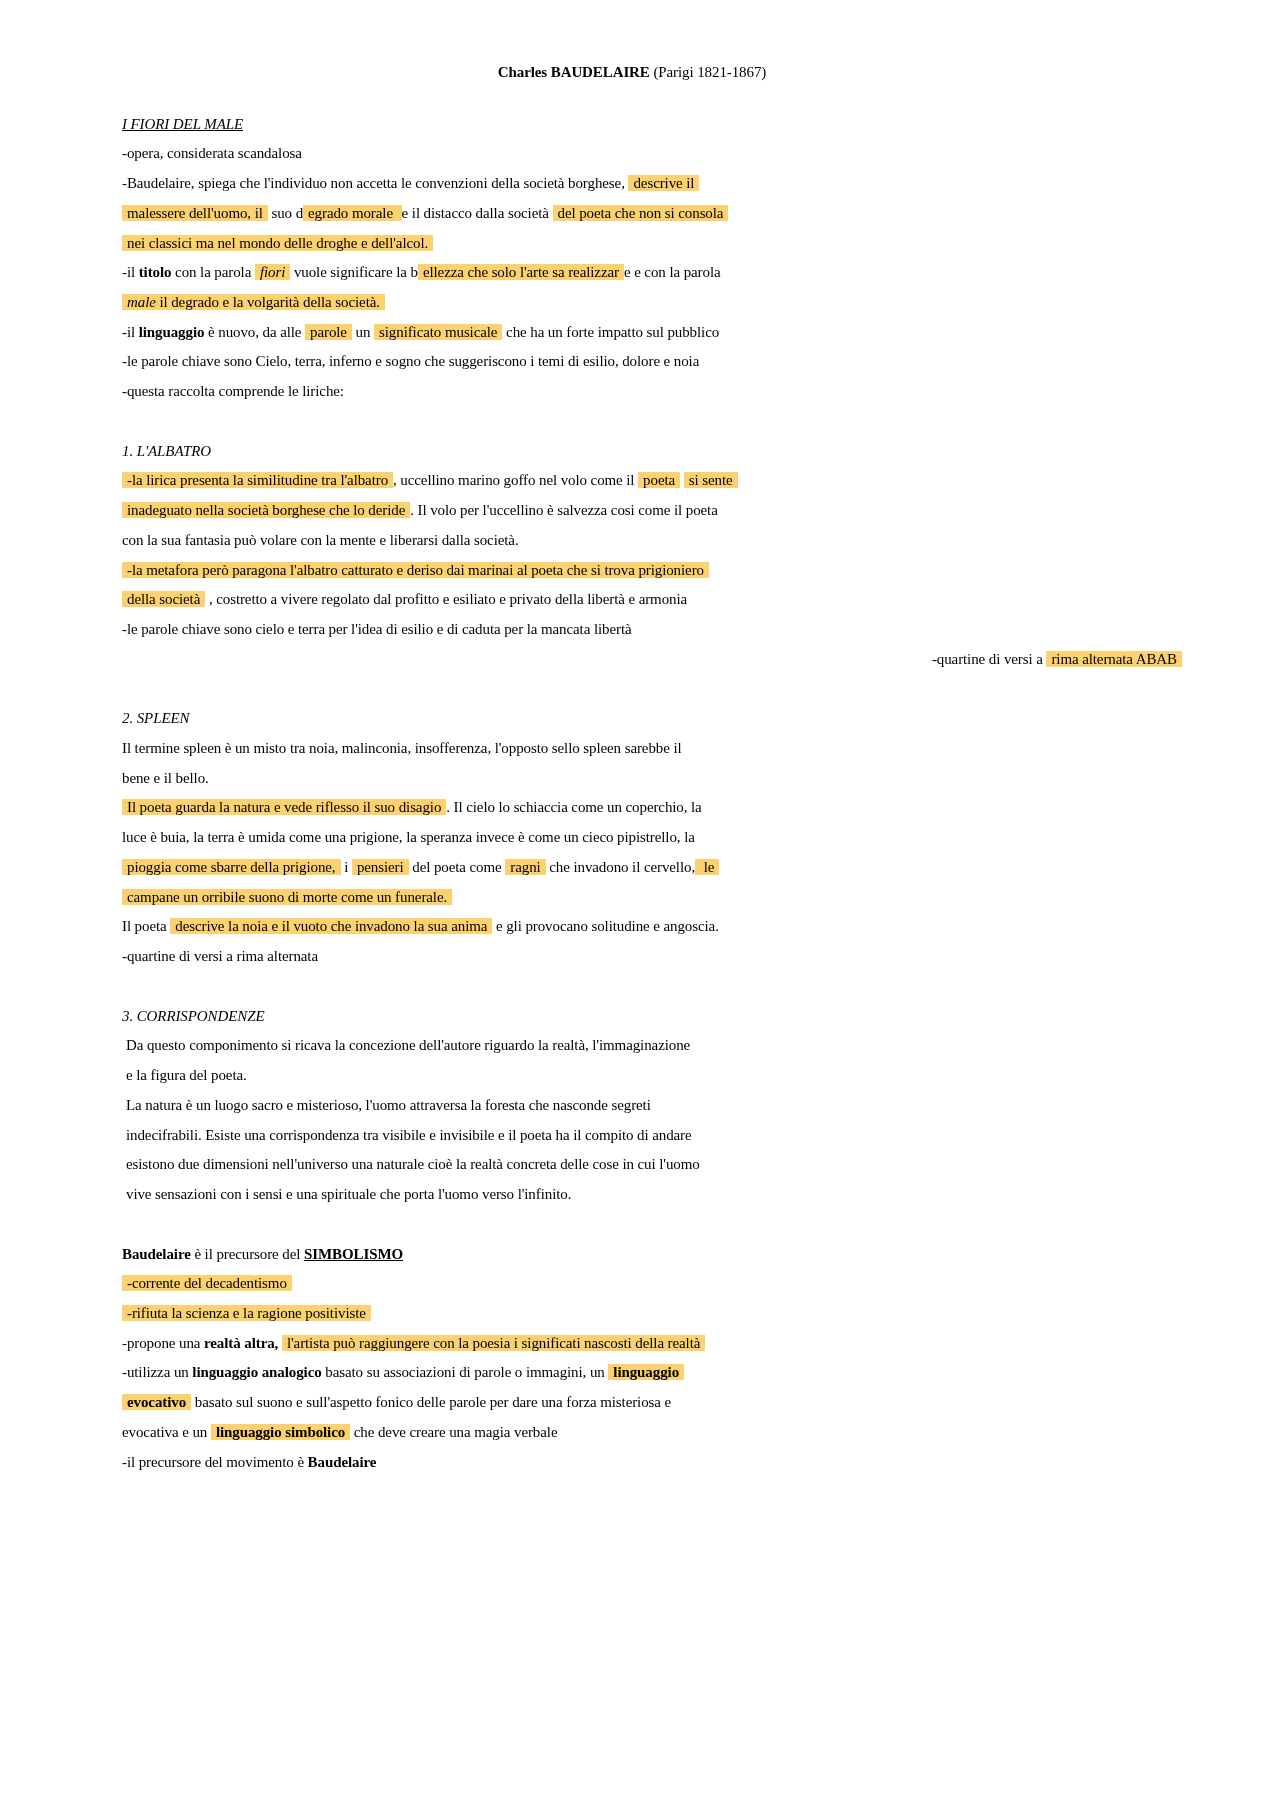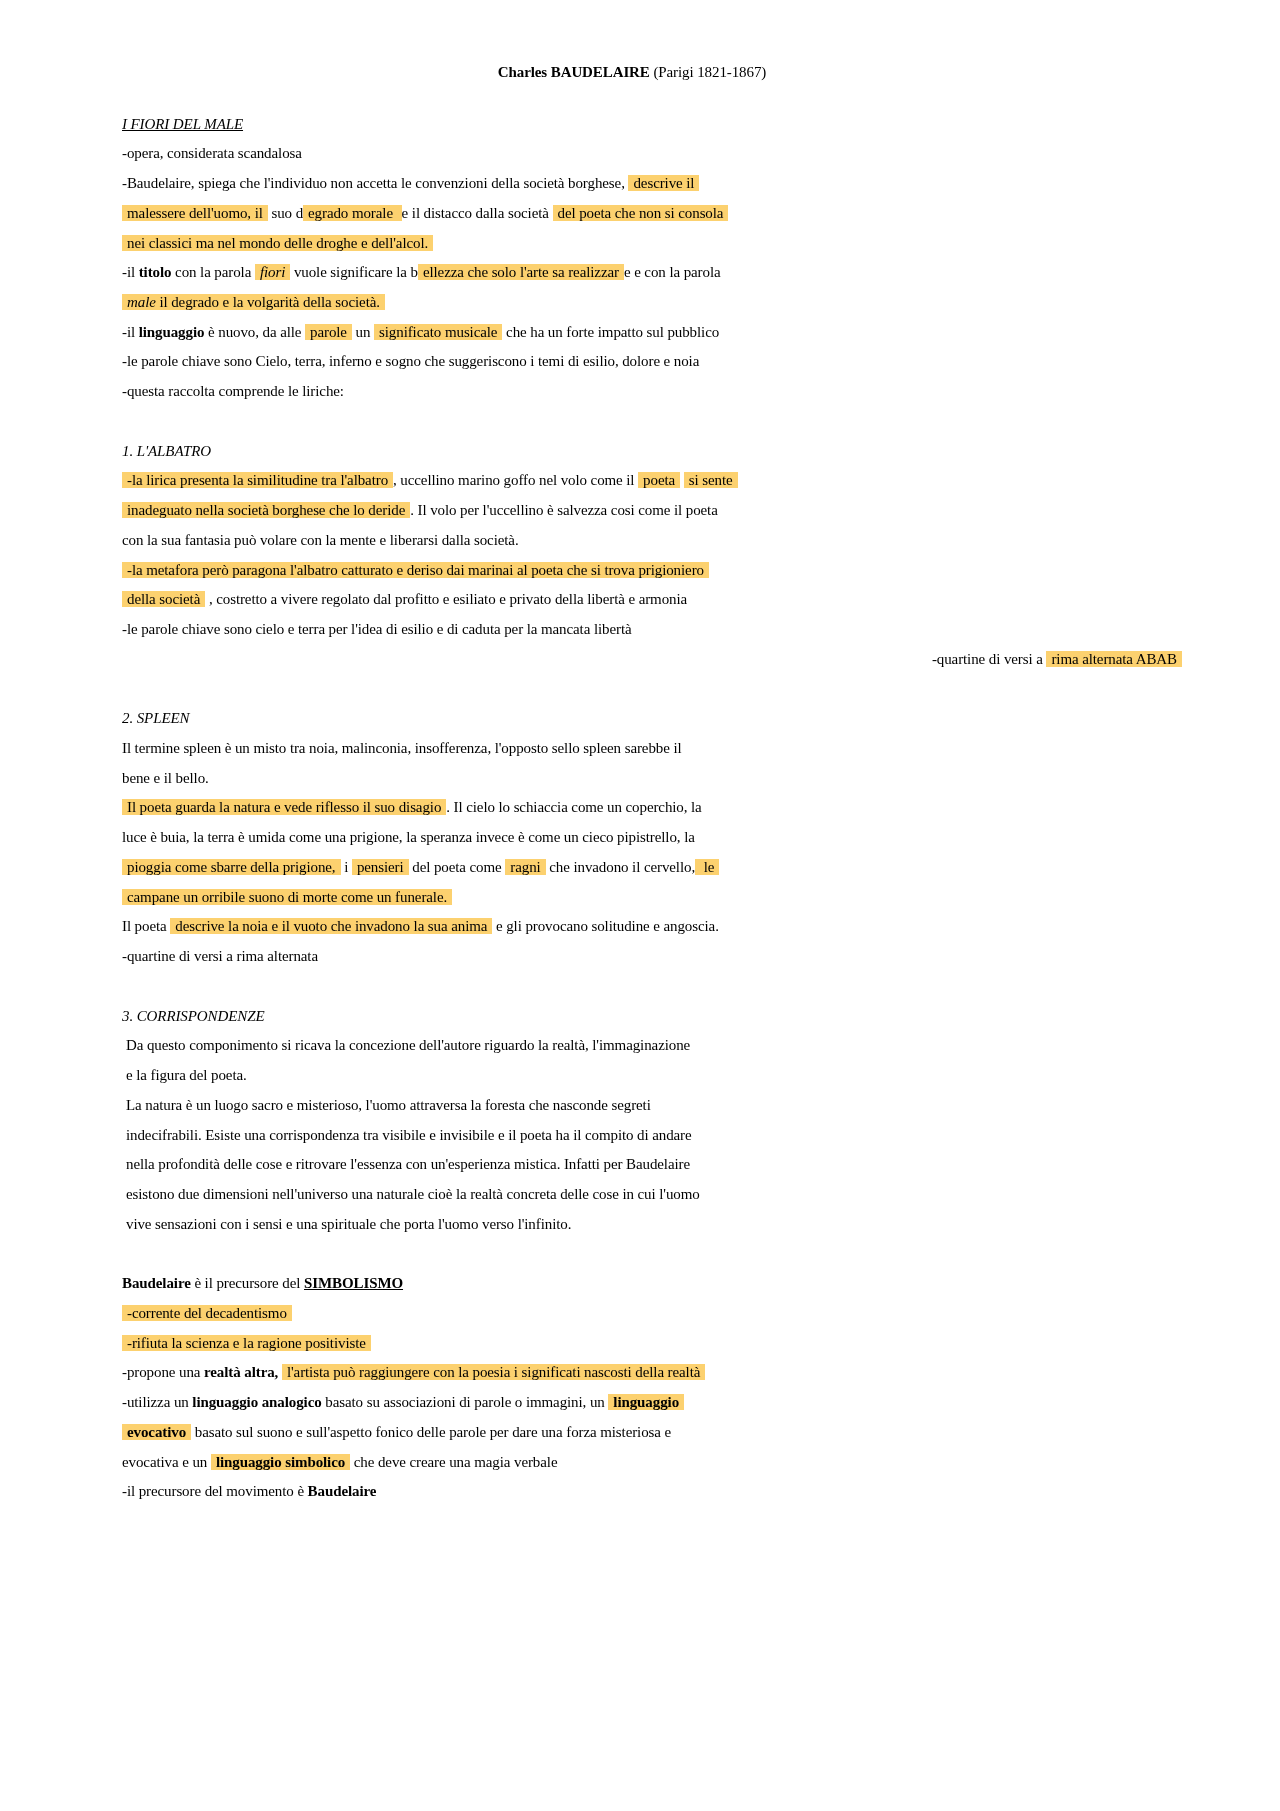--- a/index.html
+++ b/index.html
@@ -54,21 +54,20 @@
   <div class="line"><span class="hl">campane un orribile suono di morte come un funerale.</span></div>
   <div class="line"><span>Il poeta </span><span class="hl"> descrive la noia e il vuoto che invadono la sua anima</span><span> e gli provocano solitudine e angoscia.</span></div>
   <div class="line">-quartine di versi a rima alternata</div>
   <div class="gap"></div>
 
   <div class="line heading-i">3. CORRISPONDENZE</div>
   <div class="line indent1">Da questo componimento si ricava la concezione dell'autore riguardo la realtà, l'immaginazione</div>
   <div class="line indent1">e la figura del poeta.</div>
   <div class="line indent1">La natura è un luogo sacro e misterioso, l'uomo attraversa la foresta che nasconde segreti</div>
   <div class="line indent1">indecifrabili. Esiste una corrispondenza tra visibile e invisibile e il poeta ha il compito di andare</div>
-  <div class="line indent1">nella profondità delle cose e ritrovare l'essenza con un'esperienza mistica.  Infatti per Baudelaire</div>
   <div class="line indent1">esistono due dimensioni nell'universo una naturale  cioè la realtà concreta delle cose in cui l'uomo</div>
   <div class="line indent1">vive sensazioni con i sensi e una spirituale che porta l'uomo verso l'infinito.</div>
   <div class="gap"></div>
 
   <div class="line"><b>Baudelaire</b><span> è il precursore del </span><b class="u">SIMBOLISMO </b></div>
   <div class="line"><span class="hl">-corrente del decadentismo</span></div>
   <div class="line"><span class="hl">-rifiuta la scienza e la ragione positiviste</span></div>
   <div class="line"><span>-propone una </span><b>realtà altra,</b><span> </span><span class="hl">l'artista può raggiungere con la poesia i significati nascosti della realtà</span></div>
   <div class="line"><span>-utilizza un </span><b>linguaggio analogico</b><span> basato su associazioni di parole o immagini, un </span><b class="hl">linguaggio</b></div>
   <div class="line"><b class="hl">evocativo</b><span> basato sul suono e sull'aspetto fonico delle parole per dare una forza misteriosa e</span></div>

